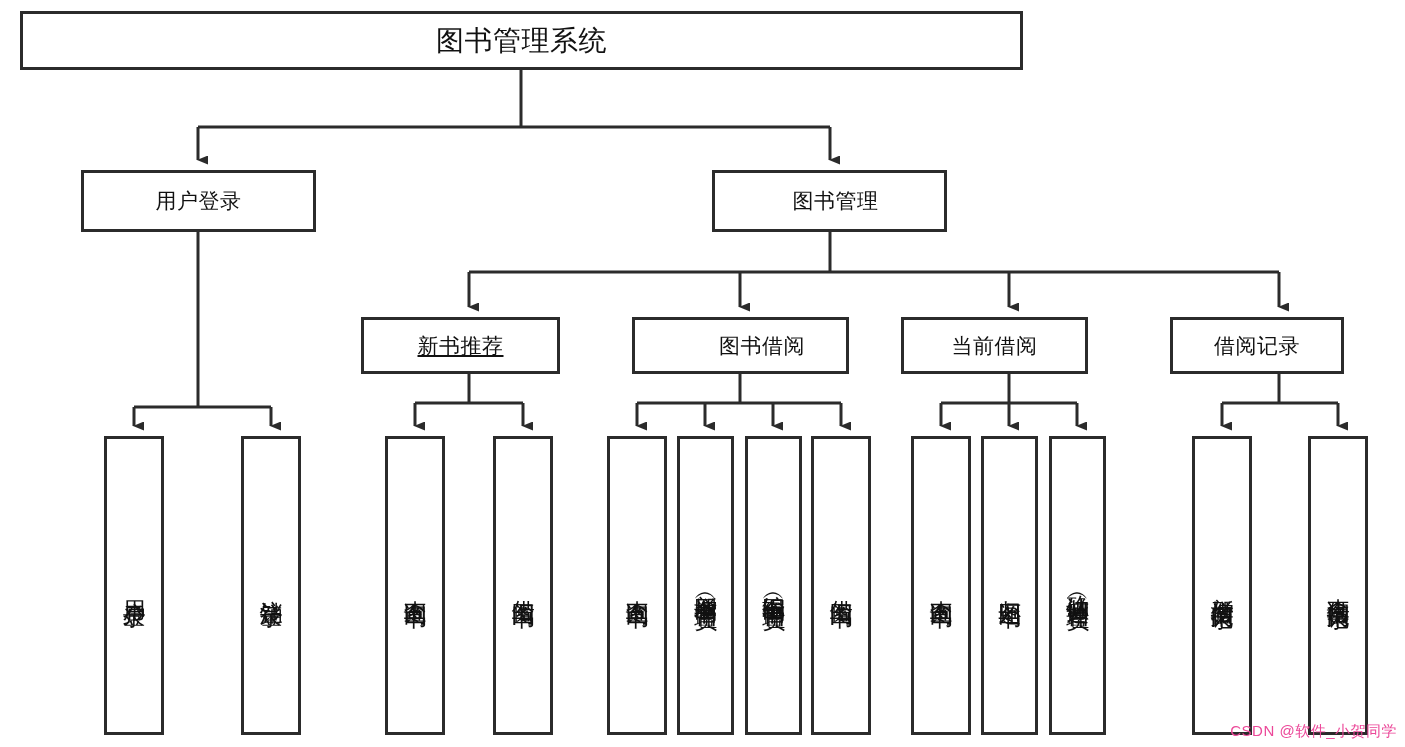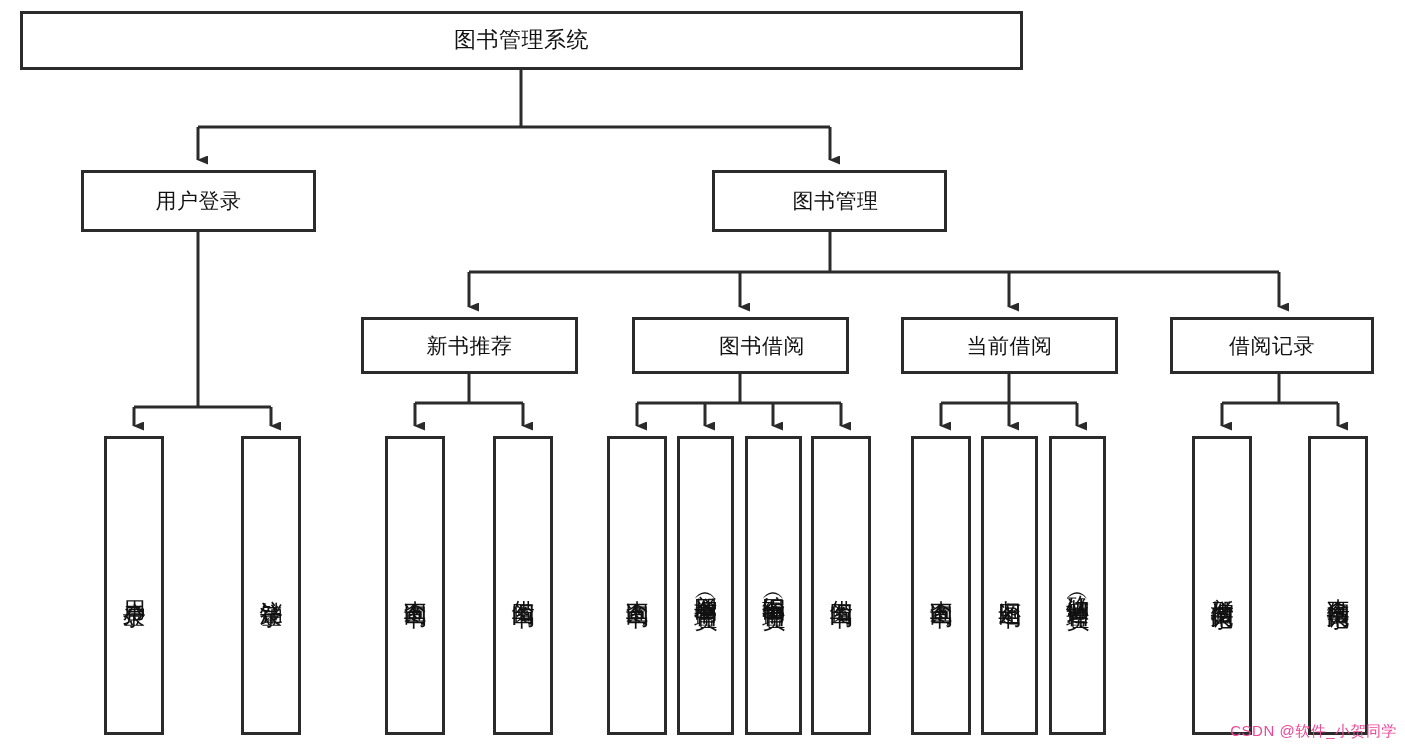--- a/index.html
+++ b/index.html
@@ -39,21 +39,21 @@
   }
   .node-v {
     writing-mode: vertical-rl;
     text-orientation: upright;
     font-size: 23px;
     letter-spacing: 2px;
     line-height: 1.1;
     white-space: nowrap;
   }
   .node-root {
-    font-size: 22px;
+    font-size: 28px;
   }
   #wire-layer {
     position: absolute;
     left: 0;
     top: 0;
     width: 1405px;
     height: 747px;
     pointer-events: none;
   }
   .watermark {
@@ -123,27 +123,27 @@
       <path d="M1338,403 L1338,426" marker-end="url(#arrowhead)"></path>
     </g>
   </svg>
 
   <div class="node-box node-h node-root" style="left:20px; top:11px; width:1003px; height:59px;">图书管理系统</div>
 
   <div class="node-box node-h" style="left:81px; top:170px; width:235px; height:62px;">用户登录</div>
 
   <div class="node-box node-h" style="left:712px; top:170px; width:235px; height:62px;padding-left:12px;">图书管理</div>
 
-  <div class="node-box node-h" style="left:361px; top:317px; width:217px; height:57px;">新书推荐</div>
+  <div class="node-box node-h" style="left:361px; top:317px; width:199px; height:57px;text-decoration:underline;">新书推荐</div>
 
   <div class="node-box node-h" style="left:632px; top:317px; width:217px; height:57px;padding-left:43px;">图书借阅</div>
 
-  <div class="node-box node-h" style="left:901px; top:317px; width:217px; height:57px;">当前借阅</div>
+  <div class="node-box node-h" style="left:901px; top:317px; width:187px; height:57px;">当前借阅</div>
 
-  <div class="node-box node-h" style="left:1170px; top:317px; width:204px; height:57px;text-align:center;">借阅记录</div>
+  <div class="node-box node-h" style="left:1170px; top:317px; width:174px; height:57px;text-align:center;">借阅记录</div>
 
   <div class="node-box node-v" style="left:104px; top:436px; width:60px; height:299px;">用户登录</div>
 
   <div class="node-box node-v" style="left:241px; top:436px; width:60px; height:299px;">注销登录</div>
 
   <div class="node-box node-v" style="left:385px; top:436px; width:60px; height:299px;">查询图书</div>
 
   <div class="node-box node-v" style="left:493px; top:436px; width:60px; height:299px;">借阅图书</div>
 
   <div class="node-box node-v" style="left:607px; top:436px; width:60px; height:299px;">查询图书</div>

